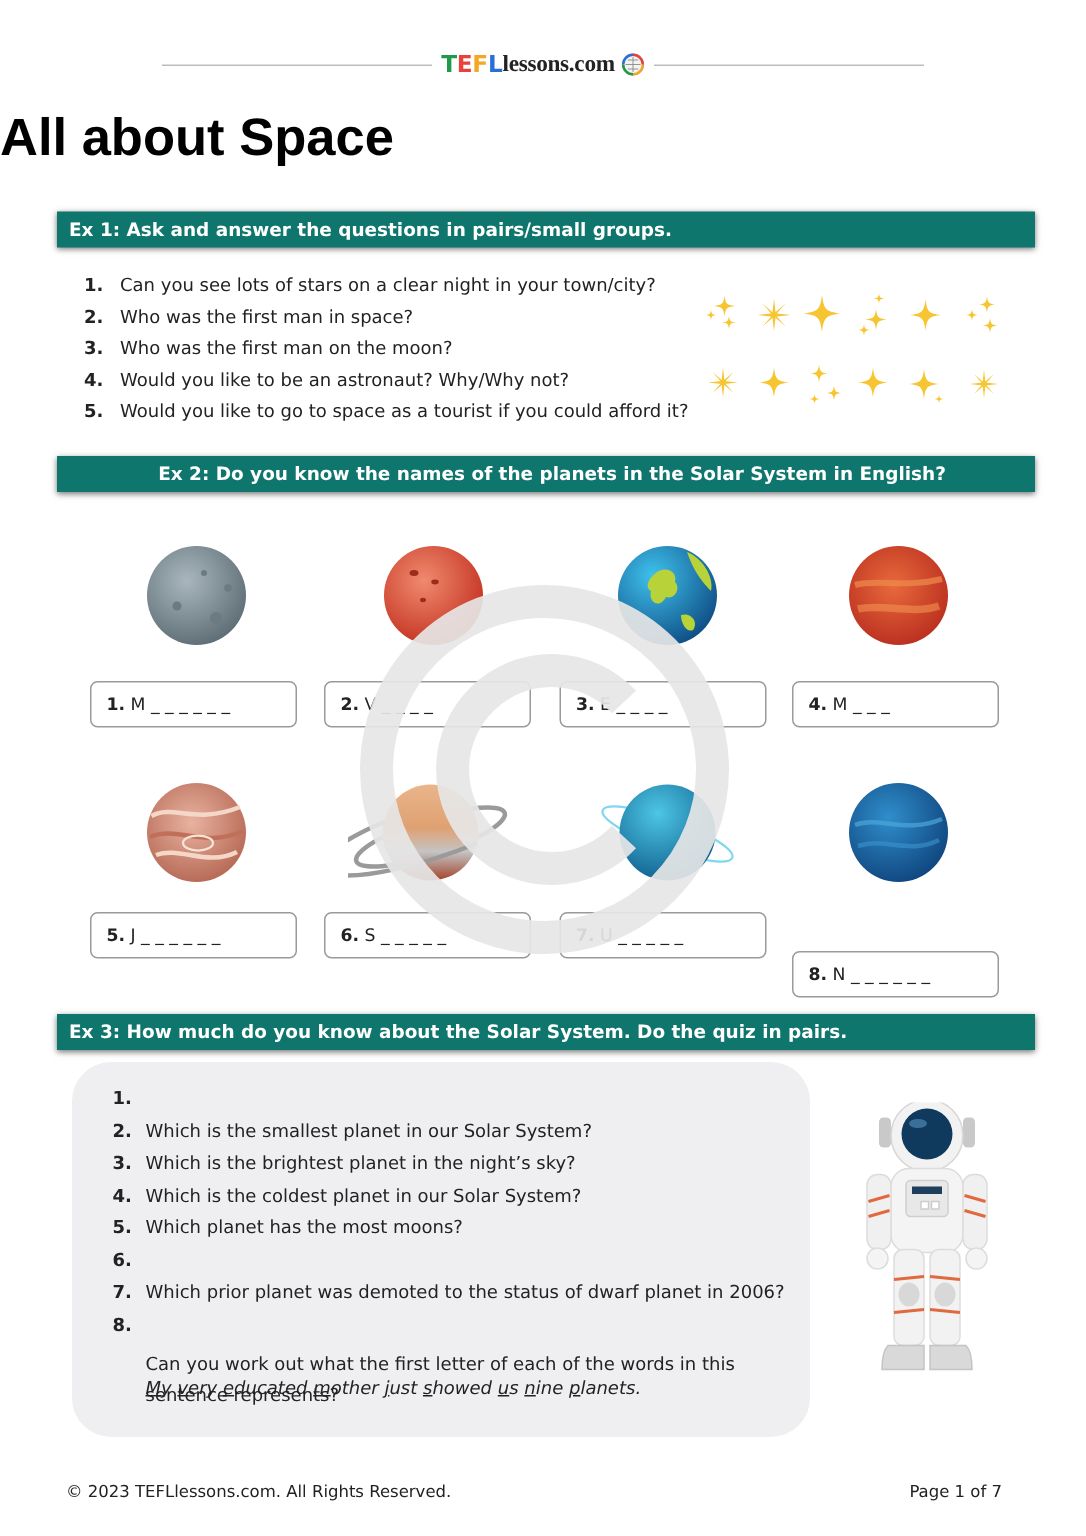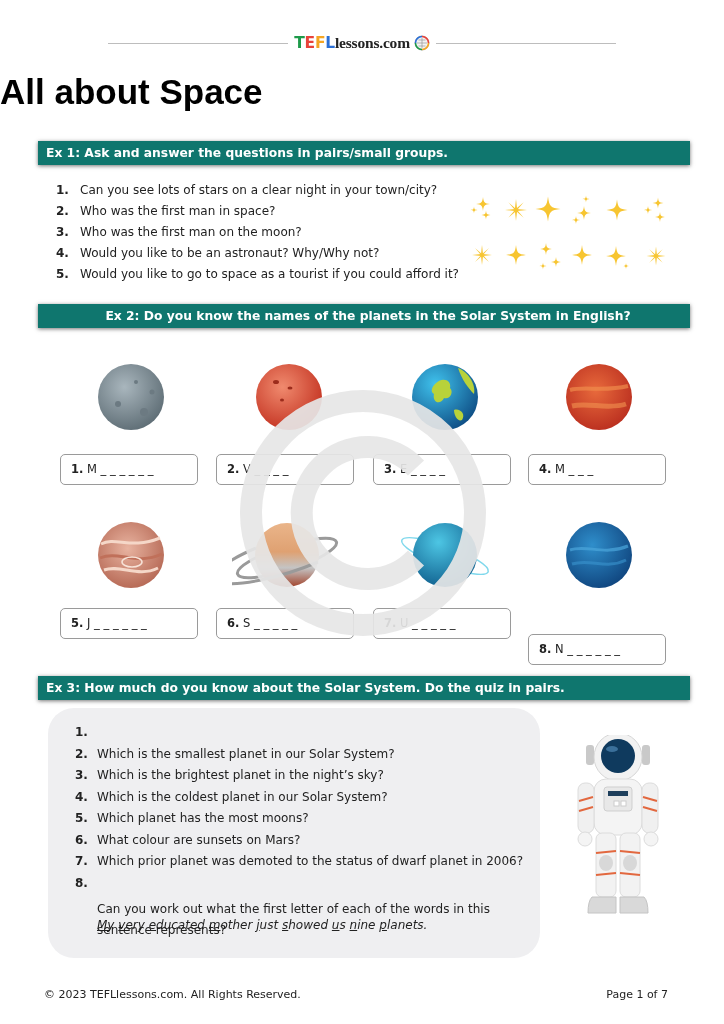--- a/index.html
+++ b/index.html
@@ -255,21 +255,20 @@
   <li>
       <span class="num">4.</span>
       <span>Which is the coldest planet in our Solar System?</span>
     </li>
   <li>
       <span class="num">5.</span>
       <span>Which planet has the most moons?</span>
     </li>
   <li>
       <span class="num">6.</span>
-      <span>What colour are sunsets on Mars?</span>
     </li>
   <li>
       <span class="num">7.</span>
       <span>Which prior planet was demoted to the status of dwarf planet in 2006?</span>
     </li>
   <li>
       <span class="num">8.</span>
       <span style="width:400px;margin-top:26px;">Can you work out what the first letter of each of the words in this sentence represents?</span>
     </li>
 </ol>

